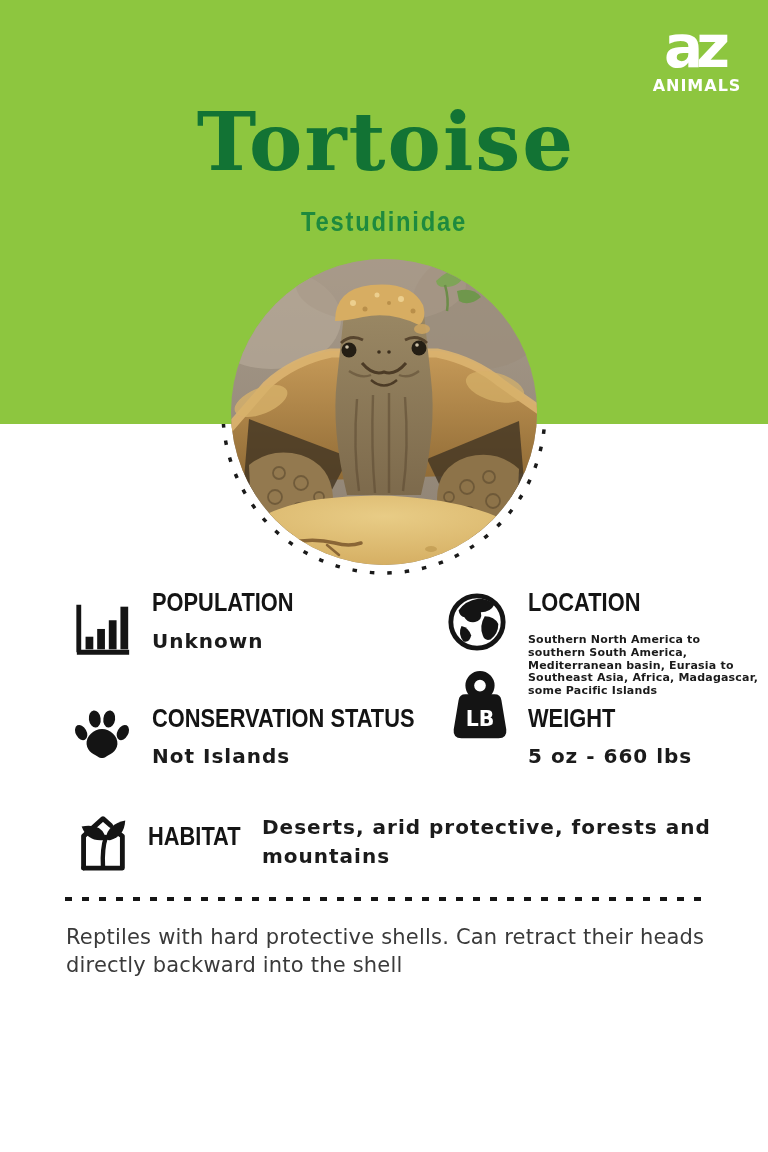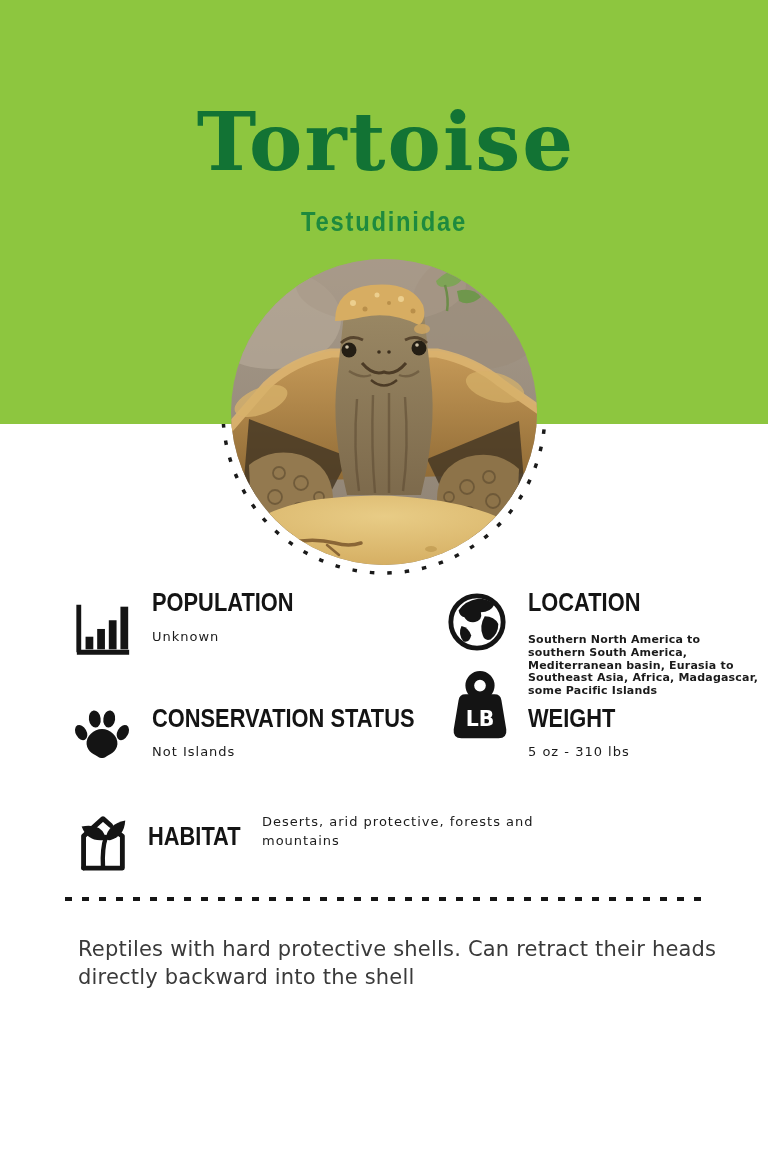--- a/index.html
+++ b/index.html
@@ -24,43 +24,47 @@
          font-family:"DejaVu Serif",serif;font-weight:bold;font-size:80px;line-height:1;
          letter-spacing:2px;color:#127334;}
   .subtitle{position:absolute;left:0;top:207px;width:768px;text-align:center;
             font-family:"Liberation Sans",sans-serif;font-weight:bold;font-size:27px;
             letter-spacing:2px;color:#1E8A3E;transform:scaleX(0.88);}
 
   .abs{position:absolute;z-index:4;}
   .stat-label{font-family:"Liberation Sans",sans-serif;font-weight:bold;font-size:26px;
               line-height:1.1;color:#141414;white-space:nowrap;transform:scaleX(0.84);
               transform-origin:left center;}
-  .stat-value{font-family:"DejaVu Sans",sans-serif;font-weight:normal;font-size:13px;
+  .stat-value{font-family:"DejaVu Sans",sans-serif;font-weight:bold;font-size:20px;
               letter-spacing:1px;color:#1b1b1b;white-space:pre-line;}
   .stat-small{font-family:"DejaVu Sans",sans-serif;font-weight:bold;font-size:11px;
               line-height:1.16;letter-spacing:0.2px;color:#1b1b1b;white-space:pre-line;}
   .stat-icon svg{display:block;}
 
   .divider{position:absolute;left:65px;top:897px;width:638px;height:4px;z-index:4;
            background:repeating-linear-gradient(90deg,#161616 0 7px,transparent 7px 17px);}
-  .description{position:absolute;left:66px;top:924px;margin:12px;z-index:4;
+  .description{position:absolute;left:66px;top:924px;margin:0;z-index:4;
                font-family:"DejaVu Sans",sans-serif;font-size:21px;line-height:1.32;
                letter-spacing:0.2px;color:#3a3a3a;white-space:pre-line;}
   .svg-lb{font-family:"DejaVu Sans",sans-serif;}
 </style>
 </head>
 <body>
 
 <div class="page">
 
   <svg class="ring" width="768" height="1152" viewBox="0 0 768 1152">
     <circle cx="384" cy="412" r="161" fill="none" stroke="#1a1a1a" stroke-width="3.5" stroke-dasharray="4.5 13"></circle>
   </svg>
 
   <header class="hero">
+    <div class="logo">
+      <div class="logo-az">az</div>
+      <div class="logo-animals">ANIMALS</div>
+    </div>
     <h1 class="title">Tortoise</h1>
     <div class="subtitle">Testudinidae</div>
   </header>
 
   <div class="photo">
     <svg width="306" height="306" viewBox="0 0 306 306">
       <defs>
         <linearGradient id="bgG" x1="0" y1="0" x2="0" y2="1">
           <stop offset="0" stop-color="#a79a8a"></stop>
             <stop offset="1" stop-color="#8d8172"></stop>
@@ -198,21 +202,21 @@
 
   <section>
     <span class="abs stat-icon" style="left:450px;top:671px">
       <svg width="60" height="74" viewBox="0 0 60 76">
         <circle cx="30" cy="15" r="10.5" fill="none" stroke="#141414" stroke-width="9"></circle>
         <path d="M15 24 H45 Q51 24 52 30 L57 60 Q58 69 49 69 H11 Q2 69 3 60 L8 30 Q9 24 15 24 Z" fill="#141414"></path>
         <text class="svg-lb" x="30" y="56" text-anchor="middle" font-size="21" font-weight="bold" fill="#ffffff">LB</text>
       </svg>
     </span>
     <div class="abs stat-label" style="left:528px;top:704px">WEIGHT</div>
-    <div class="abs stat-value" style="left:528px;top:744px">5 oz - 310 lbs</div>
+    <div class="abs stat-value" style="left:528px;top:744px">5 oz - 660 lbs</div>
   </section>
 
   <section>
     <span class="abs stat-icon" style="left:70px;top:808px">
       <svg width="64" height="64" viewBox="0 0 66 66">
         <g stroke="#141414" stroke-width="5" fill="none" stroke-linecap="round" stroke-linejoin="round">
           <path d="M14 62 L14 29 L34 11 L42 18"></path>
           <path d="M50 26 L54 29 L54 62 L14 62"></path>
         </g>
         <path d="M34 60 Q33 42 37 30" stroke="#141414" stroke-width="4.5" fill="none" stroke-linecap="round"></path>

